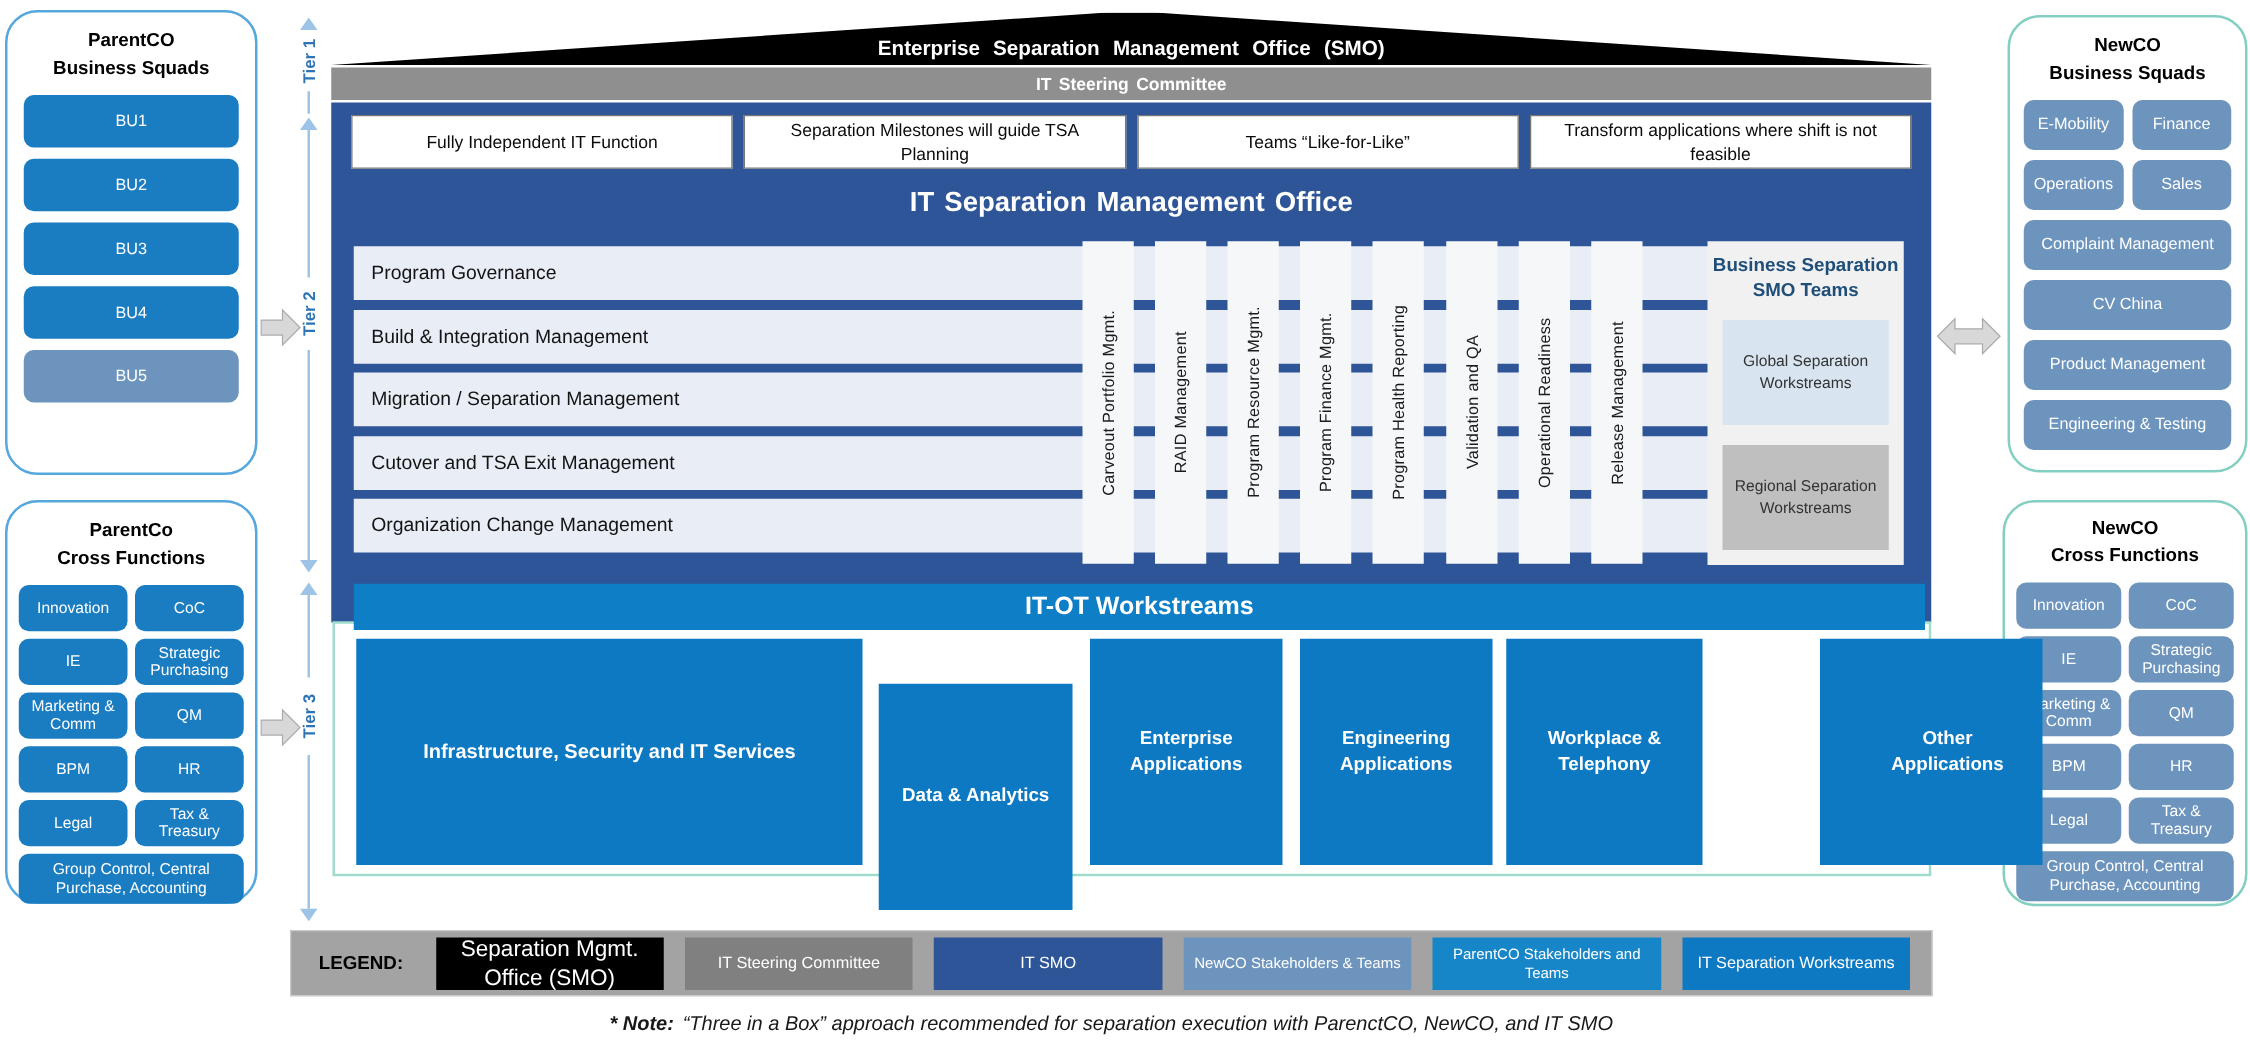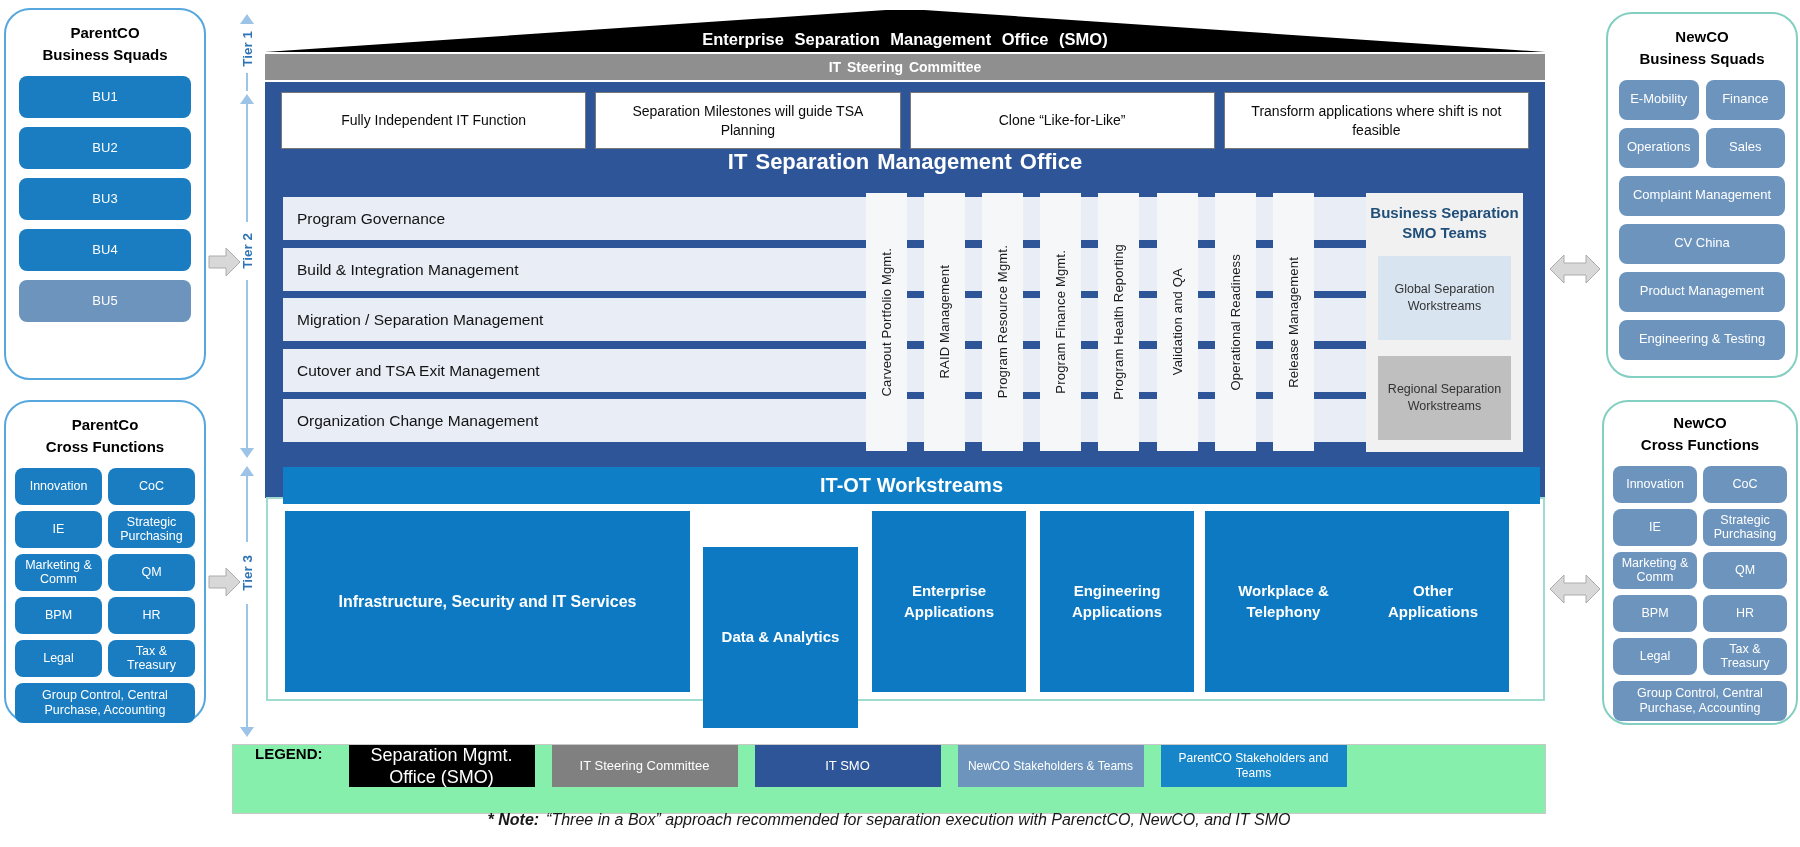--- a/index.html
+++ b/index.html
@@ -27,43 +27,43 @@
   .thead-up{position:absolute;left:240px;width:0;height:0;border-left:7px solid transparent;border-right:7px solid transparent;border-bottom:10px solid #9DC3E6;}
   .thead-down{position:absolute;left:240px;width:0;height:0;border-left:7px solid transparent;border-right:7px solid transparent;border-top:10px solid #9DC3E6;}
   .tlabel{position:absolute;left:232px;width:30px;display:flex;align-items:center;justify-content:center;}
   .tlabel span{writing-mode:vertical-rl;transform:rotate(180deg);font-weight:bold;font-size:13.5px;color:#2E74B5;white-space:nowrap;}
 
   
   #roof{left:265px;top:10px;width:1280px;height:42px;background:#000;clip-path:polygon(0 100%,48.5% 0,51.5% 0,100% 100%);}
   #roof .t{position:absolute;left:0;right:0;bottom:3px;text-align:center;color:#fff;font-weight:bold;font-size:16.5px;word-spacing:6px;}
   #steer{left:265px;top:54px;width:1280px;height:26px;background:#8F8F8F;color:#fff;font-weight:bold;font-size:14px;display:flex;align-items:center;justify-content:center;word-spacing:2px;}
   #navy{left:265px;top:82px;width:1280px;height:416px;background:#2E5597;}
-  #principles{left:281px;top:92px;width:1248px;height:57px;display:flex;gap:9px;}
+  #principles{left:281px;top:92px;width:1248px;height:43px;display:flex;gap:9px;}
   .principle{flex:1;background:#fff;border:1px solid #777;display:flex;align-items:center;justify-content:center;text-align:center;font-size:14px;line-height:1.3;color:#0b0b0b;padding:0 8px;}
   #smo-title{left:265px;top:149px;width:1280px;text-align:center;color:#fff;font-weight:bold;font-size:22px;word-spacing:2px;}
   .rowbar{position:absolute;left:283px;width:1188px;height:43px;background:#E9EDF6;display:flex;align-items:center;padding-left:14px;font-size:15.5px;color:#141414;z-index:1;box-sizing:border-box;}
   .strip{position:absolute;top:193px;width:41px;height:258px;background:#F6F7F8;z-index:2;display:flex;align-items:center;justify-content:center;}
   .strip span{writing-mode:vertical-rl;transform:rotate(180deg);font-size:13px;color:#1b1b1b;white-space:nowrap;letter-spacing:0.2px;}
   #teams{left:1366px;top:193px;width:157px;height:259px;background:#F1F1F1;z-index:2;}
   #teams .tt{margin-top:10px;text-align:center;font-weight:bold;font-size:15px;color:#1F4E79;line-height:1.35;}
   .team-sub{margin:12px 12px 0;height:84px;display:flex;align-items:center;justify-content:center;text-align:center;font-size:12.5px;color:#333;line-height:1.35;padding:0 6px;}
   #team-global{background:#D8E5F1;}
   #team-regional{background:#BFBFBF;margin-top:16px;}
   #teal-frame{left:266px;top:497px;width:1279px;height:204px;border:2px solid #9FDCCD;box-sizing:border-box;}
   #itot-bar{left:283px;top:467px;width:1257px;height:37px;background:#0E7FC6;color:#fff;display:flex;align-items:center;justify-content:center;font-weight:bold;font-size:20px;z-index:3;}
   .ws{position:absolute;top:511px;height:181px;background:#0C79C2;color:#fff;display:flex;align-items:center;justify-content:center;text-align:center;font-weight:bold;font-size:15px;line-height:1.35;z-index:2;padding:0 10px;box-sizing:border-box;}
   #ws1{left:285px;width:405px;font-size:16px;}
   #ws2{left:703px;width:155px;margin-top:36px;}
   #ws3{left:872px;width:154px;}
   #ws4{left:1040px;width:154px;}
   #ws5{left:1205px;width:157px;}
-  #ws6{left:1331px;width:178px;padding-left:36px;}
-
-  
-  #legend{left:232px;top:744px;width:1314px;height:70px;background:#86efac;border:1px solid #C9C9C9;display:flex;align-items:flex-start;box-sizing:border-box;}
+  #ws6{left:1456px;width:178px;padding-left:36px;}
+
+  
+  #legend{left:232px;top:744px;width:1314px;height:53px;background:#a3a3a3;border:1px solid #C9C9C9;display:flex;align-items:center;box-sizing:border-box;}
   #legend .lab{font-weight:bold;font-size:15px;margin-left:22px;margin-right:26px;color:#000;}
   .sw{width:186px;height:42px;margin-right:17px;color:#fff;display:flex;align-items:center;justify-content:center;text-align:center;font-size:12.5px;line-height:1.25;padding:0 6px;box-sizing:border-box;}
   .sw1{background:#000000;font-size:18px;}
   .sw2{background:#808080;font-size:13px;}
   .sw3{background:#2E5597;font-size:13px;}
   .sw4{background:#6C94BD;font-size:12px;}
   .sw5{background:#1786C8;font-size:12px;}
   .sw6{background:#0C79C2;font-size:13px;}
   #note{left:232px;top:811px;width:1314px;text-align:center;font-style:italic;font-size:16px;color:#181818;}
   #note .np{font-weight:bold;margin-right:7px;}
@@ -183,21 +183,21 @@
     <div class="t">Enterprise Separation Management Office (SMO)</div>
   </div>
 
   <div class="abs" id="steer">IT Steering Committee</div>
 
   <div class="abs" id="navy"></div>
 
   <div class="abs" id="principles">
     <div class="principle">Fully Independent IT Function</div>
     <div class="principle">Separation Milestones will guide TSA Planning</div>
-    <div class="principle">Clone “Like-for-Like”</div>
+    <div class="principle">Teams “Like-for-Like”</div>
     <div class="principle">Transform applications where shift is not feasible</div>
   </div>
 
   <div class="abs" id="smo-title">IT Separation Management Office</div>
 
   <div class="rowbar" style="top:197px;">Program Governance</div>
   <div class="rowbar" style="top:248px;">Build &amp; Integration Management</div>
   <div class="rowbar" style="top:298px;">Migration / Separation Management</div>
   <div class="rowbar" style="top:349px;">Cutover and TSA Exit Management</div>
   <div class="rowbar" style="top:399px;">Organization Change Management</div>
@@ -244,19 +244,20 @@
   <div class="ws" id="ws5">Workplace &amp; Telephony</div>
   <div class="ws" id="ws6">Other Applications</div>
 
   <div class="abs" id="legend">
     <span class="lab">LEGEND:</span>
     <div class="sw sw1">Separation Mgmt. Office (SMO)</div>
     <div class="sw sw2">IT Steering Committee</div>
     <div class="sw sw3">IT SMO</div>
     <div class="sw sw4">NewCO Stakeholders &amp; Teams</div>
     <div class="sw sw5">ParentCO Stakeholders and Teams</div>
+    <div class="sw sw6">IT Separation Workstreams</div>
   </div>
 
   <div class="abs" id="note">
     <span class="np">* Note:</span><span>“Three in a Box”  approach recommended for separation execution with ParenctCO, NewCO, and IT SMO</span>
   </div>
 
 </div>
 
 </body></html>

